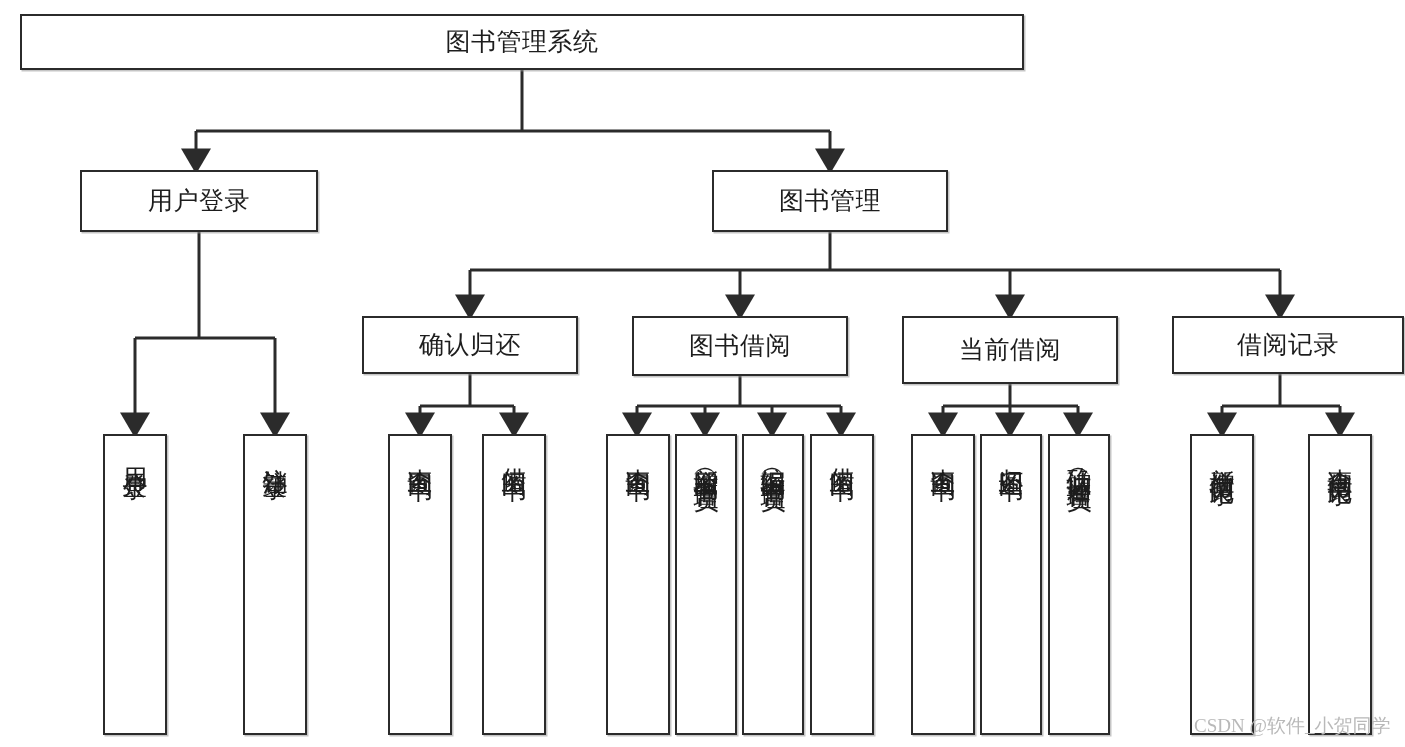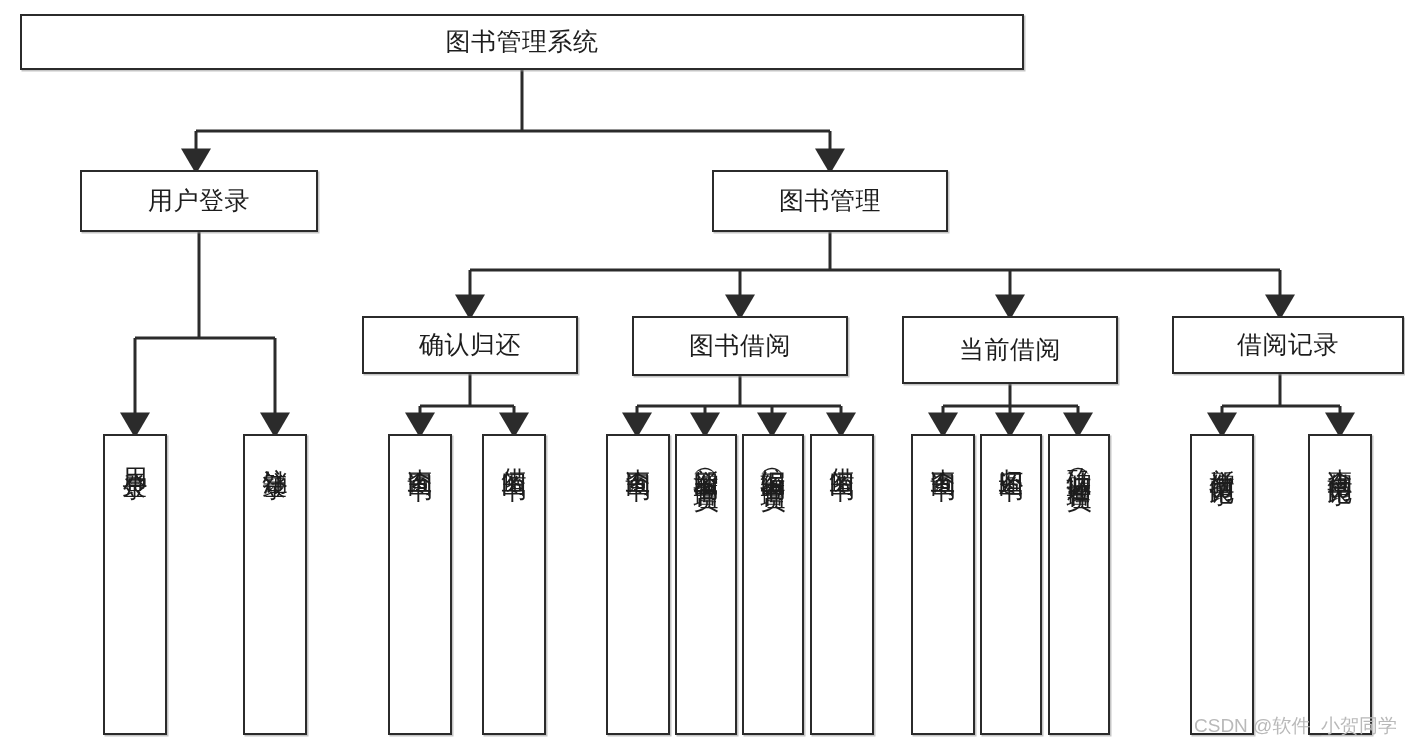--- a/index.html
+++ b/index.html
@@ -60,21 +60,21 @@
     line-height: 1;
   }
   .watermark {
     position: absolute;
     left: 1194px;
     top: 713px;
     font-size: 19px;
     color: #b9b9b9;
     white-space: nowrap;
     z-index: 5;
-    font-family: Liberation Sans, sans-serif;
+    font-family: Liberation Serif, serif;
   }
 </style>
 </head>
 <body>
 
 <div id="diagram-root">
 
   <svg class="wires" viewBox="0 0 1405 747" xmlns="http://www.w3.org/2000/svg">
     <defs>
       <marker id="arrowhead" markerWidth="9" markerHeight="10" refX="1.2" refY="5" orient="auto" markerUnits="strokeWidth">

